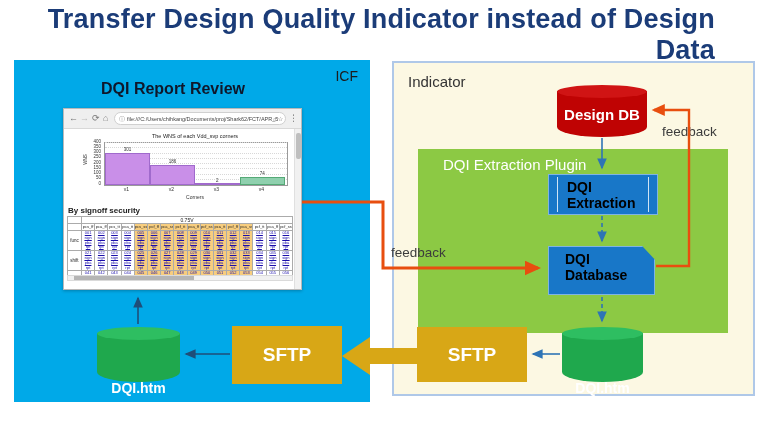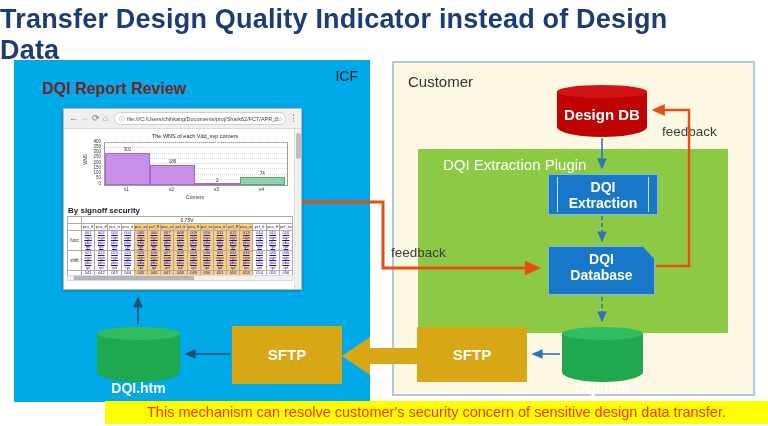--- a/index.html
+++ b/index.html
@@ -1,26 +1,26 @@
 <!DOCTYPE html>
 <html><head>
 <meta charset="utf-8">
 <style>
   html,body{margin:0;padding:0;background:#fff;width:768px;height:426px;overflow:hidden;
     font-family:"Liberation Sans",sans-serif;}
   #stage{position:relative;width:768px;height:426px;background:#fff;}
   .abs{position:absolute;}
 
   
-  #page-title{left:0;top:4px;width:683px;text-align:left;font-size:27px;font-weight:700;color:#1B3C78;letter-spacing:0.2px;}
+  #page-title{left:0;top:4px;width:683px;text-align:right;font-size:27px;font-weight:700;color:#1B3C78;letter-spacing:0.2px;padding-left:32px;}
 
   
   #icf-panel{left:14px;top:60px;width:356px;height:342px;background:#00A9E8;z-index:1;}
   #customer-panel{left:392px;top:61px;width:363px;height:335px;background:#FCF8E3;border:2px solid #AFC8E8;box-sizing:border-box;z-index:1;}
-  #icf-heading{left:0;top:20px;width:318px;color:#7f1d1d;font-size:16px;font-weight:700;margin-left:28px;}
+  #icf-heading{left:0;top:20px;width:318px;text-align:center;color:#0f172a;font-size:16px;font-weight:700;}
   #icf-label{top:8px;right:12px;color:#1c1c1c;font-size:14px;}
   #customer-label{top:10px;left:14px;color:#333;font-size:15px;}
 
   
   #browser{left:49px;top:48px;width:237px;height:180px;background:#fff;border:1px solid #B9B9B9;box-shadow:0 1px 3px rgba(0,0,0,.25);}
   #chrome-bar{left:0;top:0;width:100%;height:20px;background:#EFEFEF;border-bottom:1px solid #D8D8D8;box-sizing:border-box;}
   .chrome-ic{position:absolute;top:3px;font-size:9px;color:#777;line-height:12px;}
   #url-pill{left:50px;top:3px;width:172px;height:13px;background:#fff;border:1px solid #D0D0D0;border-radius:7px;font-size:5.5px;color:#444;line-height:12px;padding:0 4px;box-sizing:border-box;white-space:nowrap;overflow:hidden;}
   #url-pill .pill-ic{font-size:6px;color:#888;margin:0 2px 0 0;}
   #url-right{right:2px;top:0;position:absolute;font-size:6px;color:#777;}
@@ -51,27 +51,27 @@
   #signoff-table td.hd{font-size:4px;color:#222;white-space:nowrap;}
   #signoff-table tr.body td{height:17px;}
   #signoff-table td.hl{background:#F7CD7E;}
   a.rlink{display:block;font-size:4px;color:#1A0DAB;text-decoration:underline;line-height:1.2;}
   #h-scroll{left:3px;top:166px;width:226px;height:6px;background:#F1F1F1;border:1px solid #DADADA;box-sizing:border-box;}
   #h-thumb{left:6px;top:0;width:120px;height:4px;background:#B5B5B5;position:absolute;}
 
   
   #plugin-box{left:418px;top:149px;width:310px;height:184px;background:#8CC944;z-index:2;}
   #plugin-label{left:25px;top:7px;color:#fff;font-size:15px;}
-  .proc-box{background:#1877C8;border:1px solid #7FB4E2;box-sizing:border-box;color:#ffffff;text-align:center;z-index:3;}
+  .proc-box{background:#1877C8;border:1px solid #7FB4E2;box-sizing:border-box;color:#000000;z-index:3;}
   #extraction-box{left:548px;top:174px;width:110px;height:41px;}
   .proc-line{position:absolute;top:2px;bottom:2px;width:0;border-left:1px solid #CFE4F5;}
   #extraction-box .inner,#database-box .inner{position:absolute;left:0;right:0;top:4px;font-size:14px;font-weight:700;line-height:1.15;}
   #database-box{left:548px;top:246px;width:107px;height:49px;clip-path:polygon(0 0,88% 0,100% 28%,100% 100%,0 100%);}
   
-  .gold-box{background:#D8A716;color:#fff;text-align:center;font-size:15px;font-weight:700;z-index:3;}
+  .gold-box{background:#D8A716;color:#fff;text-align:center;font-size:19px;font-weight:700;z-index:3;}
   #sftp-right{left:417px;top:327px;width:110px;height:55px;line-height:55px;}
   #sftp-left{left:232px;top:326px;width:110px;height:58px;line-height:58px;}
 
   
   .cyl{z-index:3;}
   .cyl .cbody{position:absolute;left:0;right:0;top:6px;bottom:0;border-radius:0 0 50% 50%/0 0 10px 10px;}
   .cyl .ctop{position:absolute;left:0;right:0;top:0;height:13px;border-radius:50%;}
   .cyl .clabel{position:absolute;left:0;right:0;text-align:center;color:#fff;font-weight:700;}
   #design-db{left:557px;top:85px;width:90px;height:52px;}
   #design-db .cbody{background:#BF0303;}
@@ -441,21 +441,21 @@
       <div class="abs" id="h-scroll">
           <div id="h-thumb"></div>
         </div>
       <div class="abs" id="v-scroll">
           <div id="v-thumb"></div>
         </div>
     </div>
   </div>
 
   <div class="abs" id="customer-panel">
-    <div class="abs" id="customer-label">Customer</div>
+    <div class="abs" id="customer-label">Indicator</div>
   </div>
 
   <div class="abs cyl" id="design-db">
     <div class="cbody"></div>
     <div class="ctop"></div>
     <div class="clabel">Design DB</div>
   </div>
 
   <div class="abs" id="plugin-box">
     <div class="abs" id="plugin-label">DQI Extraction Plugin</div>
@@ -506,15 +506,14 @@
     <line x1="602" y1="216" x2="602" y2="241" stroke="#2E74B5" stroke-width="1.6" stroke-dasharray="4 3" marker-end="url(#mB)"></line>
     <line x1="602" y1="290" x2="602" y2="321" stroke="#2E74B5" stroke-width="1.6" stroke-dasharray="4 3" marker-end="url(#mB)"></line>
     <line x1="560" y1="354" x2="533" y2="354" stroke="#2E74B5" stroke-width="1.6" marker-end="url(#mB)"></line>
     <line x1="230" y1="354" x2="186" y2="354" stroke="#1F4E79" stroke-width="1.6" marker-end="url(#mD)"></line>
     <line x1="138" y1="324" x2="138" y2="298" stroke="#1F4E79" stroke-width="1.6" marker-end="url(#mD)"></line>
     <polyline points="302,202 383,202 383,268 538,268" fill="none" stroke="#E84E0F" stroke-width="3" marker-end="url(#mO)"></polyline>
     <polyline points="656,266 689,266 689,110 654,110" fill="none" stroke="#E84E0F" stroke-width="2.4" marker-end="url(#mO)"></polyline>
     <polygon points="342,356 370,337 370,348 418,348 418,364 370,364 370,375" fill="#D8A716"></polygon>
   </svg>
 
-  <div class="abs" id="banner">This mechanism can resolve customer's security concern of sensitive design data transfer.</div>
 
 </div>
 
 </body></html>

